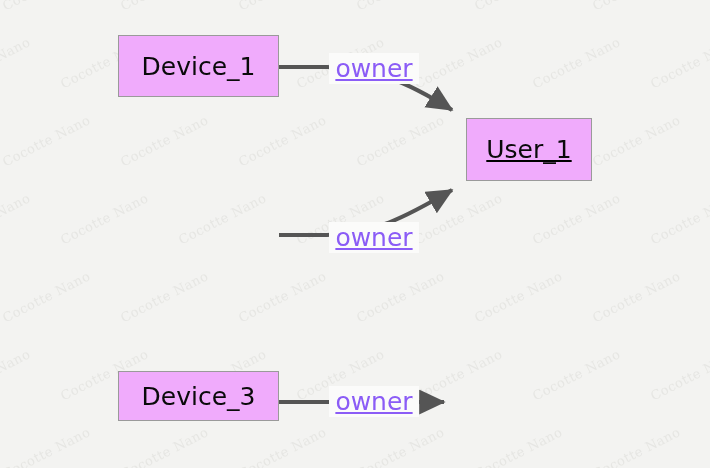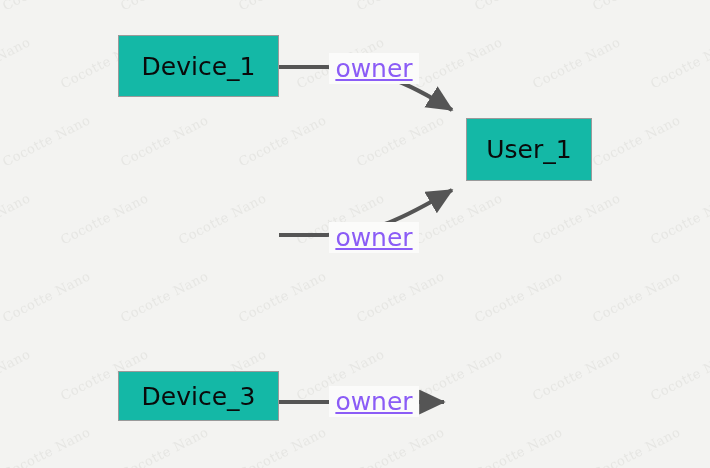--- a/index.html
+++ b/index.html
@@ -37,21 +37,21 @@
     letter-spacing: 0.5px;
   }
   #edges {
     position: absolute;
     left: 0; top: 0;
     z-index: 2;
   }
   .node {
     position: absolute;
     box-sizing: border-box;
-    background: #14b8a6;
+    background: #f0abfc;
     border: 1px solid #9a9a9a;
     display: flex;
     align-items: center;
     justify-content: center;
     z-index: 3;
   }
   .node-label {
     font-family: "DejaVu Sans", sans-serif;
     font-size: 25px;
     color: #0a0a0a;
@@ -147,21 +147,21 @@
 
   <div class="node" style="left:118px; top:35px; width:161px; height:62px;">
     <span class="node-label">Device_1</span>
   </div>
 
 
   <div class="node" style="left:118px; top:371px; width:161px; height:50px;">
     <span class="node-label">Device_3</span>
   </div>
 
-  <div class="node" style="left:466px; top:118px; width:126px; height:63px;">
+  <div class="node" style="left:466px; top:118px; width:126px; height:63px;text-decoration:underline;">
     <span class="node-label">User_1</span>
   </div>
 
 
   <div class="edge-label" style="left:329px; top:53px; width:90px; height:31px;">owner</div>
 
   <div class="edge-label" style="left:329px; top:222px; width:90px; height:31px;">owner</div>
 
   <div class="edge-label" style="left:329px; top:386px; width:90px; height:31px;">owner</div>
 

